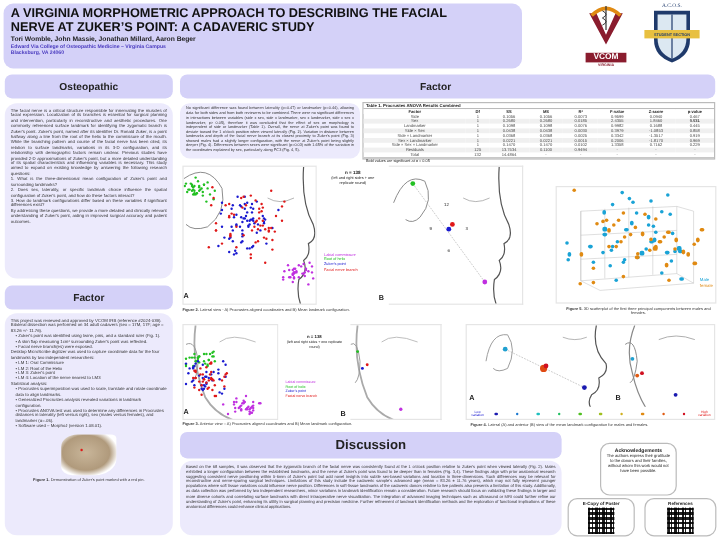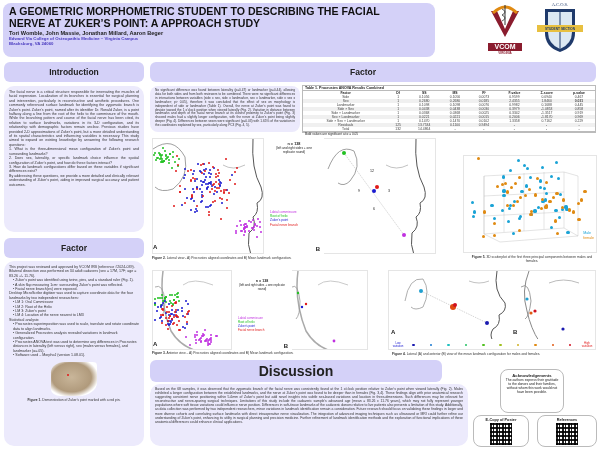--- a/index.html
+++ b/index.html
@@ -20,22 +20,22 @@
 tr:nth-child(even) td{background:#f0f0f0}
 .qr{background:
 repeating-linear-gradient(90deg,#222 0 2px,#fff 2px 3px,#222 3px 4px,#fff 4px 6px),
 repeating-linear-gradient(0deg,#222 0 2px,#fff 2px 4px);background-blend-mode:multiply}
 .dot{position:absolute;width:3px;height:3px;border-radius:50%}
 </style>
 </head>
 <body>
 
 <div class="abs header">
-  <div class="title">A GEOMETRIC MORPHOMETRIC STUDENT TO DESCRIBING THE FACIAL</div>
-  <div class="title">NERVE AT ZUKER’S POINT: A APPROACH STUDY</div>
+  <div class="title">A VIRGINIA MORPHOMETRIC APPROACH TO DESCRIBING THE FACIAL</div>
+  <div class="title">NERVE AT ZUKER’S POINT: A CADAVERIC STUDY</div>
   <div class="authors">Tori Womble, John Massie, Jonathan Millard, Aaron Beger</div>
   <div class="affil">Edward Via College of Osteopathic Medicine – Virginia Campus</div>
   <div class="affil">Blacksburg, VA 24060</div>
 </div>
 
 <div class="abs" style="left:488px;top:3px;width:34px;height:52px;text-align:center">
   <svg width="34" height="36" viewBox="0 0 34 36">
     <path d="M3 8 L17 34 L31 8 L25 8 L17 26 L9 8 Z" fill="#8a1c2e"></path>
     <path d="M5 10 Q17 -2 29 10" fill="none" stroke="#e08a12" stroke-width="3"></path>
     <line x1="17" y1="2" x2="17" y2="22" stroke="#333" stroke-width="1"></line>
@@ -49,21 +49,21 @@
   <div style="font-size:4.5px;color:#1f3a6b;font-family:'Liberation Serif',serif">A.C.O.S.</div>
   <svg width="50" height="46" viewBox="0 0 50 46">
     <path d="M10 2 L40 2 L40 26 Q40 40 25 45 Q10 40 10 26 Z" fill="#1f3a6b"></path>
     <path d="M13 5 L37 5 L37 25 Q37 37 25 42 Q13 37 13 25 Z" fill="#dce8f2"></path>
     <line x1="25" y1="5" x2="25" y2="42" stroke="#1f3a6b" stroke-width="1"></line>
     <rect x="2" y="18" width="46" height="7" fill="#e8c040"></rect>
     <text x="25" y="23" font-size="3.2" fill="#1f3a6b" text-anchor="middle" font-family="Liberation Sans,sans-serif" font-weight="bold">STUDENT SECTION</text>
   </svg>
 </div>
 
-<div class="abs section-head" style="left:4px;top:62px;width:140px;height:20px;font-size:8.5px;line-height:20px">Introduction</div>
+<div class="abs section-head" style="left:4px;top:62px;width:140px;height:20px;font-size:8.5px;line-height:20px">Osteopathic</div>
 <div class="abs panel" style="left:4px;top:86px;width:140px;height:146px;padding:4px 5px">
   <div>The facial nerve is a critical structure responsible for innervating the muscles of facial expression. Localization of its branches is essential for surgical planning and intervention, particularly in reconstructive and aesthetic procedures. One commonly referenced surface landmark for identifying the zygomatic branch is Zuker's point. Zuker's point, named after its identifier Dr. Ronald Zuker, is a point halfway along a line from the root of the helix to the commissure of the mouth. While the branching pattern and course of the facial nerve has been cited, its relation to surface landmarks, variations in its 3-D configuration, and its relationship with demographic factors remain unclear. Previous studies have provided 2-D approximations of Zuker's point, but a more detailed understanding of its spatial characteristics and influencing variables is necessary. This study aimed to expand on existing knowledge by answering the following research questions:</div>
   <div>1. What is the three-dimensional mean configuration of Zuker's point and surrounding landmarks?</div>
   <div>2. Does sex, laterality, or specific landmark choice influence the spatial configuration of Zuker's point, and how do these factors interact?</div>
   <div>3. How do landmark configurations differ based on these variables if significant differences exist?</div>
   <div>By addressing these questions, we provide a more detailed and clinically relevant understanding of Zuker's point, aiding in improved surgical accuracy and patient outcomes.</div>
 </div>
 
 <div class="abs section-head" style="left:4px;top:238px;width:140px;height:20px;font-size:8.5px;line-height:20px">Factor</div>
 <div class="abs panel" style="left:4px;top:261px;width:140px;height:185px;padding:4px 5px;text-align:left">
@@ -772,21 +772,21 @@
         <div style="width: 2.5px; height: 2.5px; border-radius: 50%; background: rgb(208, 176, 32);"></div>
         <div style="width: 2.5px; height: 2.5px; border-radius: 50%; background: rgb(224, 138, 18);"></div>
         <div style="width: 2.5px; height: 2.5px; border-radius: 50%; background: rgb(224, 90, 18);"></div>
         <div style="width: 2.5px; height: 2.5px; border-radius: 50%; background: rgb(208, 16, 32);"></div>
       </div>
     <div style="font-size:2.8px;color:#e01818;width:16px;text-align:center;line-height:3px">High variation</div>
   </div>
 </div>
 <div class="abs cap" style="left:392px;top:352px;width:206px"><b>Figure 4.</b><span> Lateral (A) and anterior (B) view of the mean landmark configuration for males and females.</span></div>
 
-<div class="abs section-head" style="left:150px;top:360px;width:292px;height:22px;font-size:14px;line-height:22px">Discussion</div>
+<div class="abs section-head" style="left:150px;top:360px;width:318px;height:22px;font-size:11px;line-height:22px">Discussion</div>
 <div class="abs panel" style="left:150px;top:384px;width:318px;height:62px;padding:3px 5px;font-size:3.4px;line-height:4.1px">
   <div>Based on the 68 samples, it was observed that the zygomatic branch of the facial nerve was consistently found at the 1 o'clock position relative to Zuker's point when viewed laterally (Fig. 2). Males exhibited a longer configuration between the established landmarks, and the nerve at Zuker's point was found to be deeper than in females (Fig. 3,4). These findings align with prior anatomical research suggesting consistent nerve positioning within 5-6mm of Zuker's point but add novel insights into subtle sex-based variations and location in three-dimensions. Such differences may be relevant for reconstructive and nerve-sparing surgical techniques. Limitations of this study include the cadaveric sample's advanced age (mean = 83.26 ± 11.76 years), which may not fully represent younger populations where soft tissue variations could influence nerve position. Differences in soft-tissue landmarks of the cadaveric donors relative to live patients also presents a limitation of this study. Additionally, as data collection was performed by two independent researchers, minor variations in landmark identification remain a consideration. Future research should focus on validating these findings in larger and more diverse cohorts and correlating surface landmarks with direct intraoperative nerve visualization. The integration of advanced imaging techniques such as ultrasound or MRI could further refine our understanding of Zuker's point, enhancing its utility in surgical planning and precision medicine. Further refinement of landmark identification methods and the exploration of functional implications of these anatomical differences could enhance clinical applications.</div>
 </div>
 
 <div class="abs" style="left:500px;top:369px;width:64px;height:44px;border:1px solid #bbb;border-radius:8px;text-align:center;padding:3px 4px">
   <div style="font-size:4.2px;font-weight:bold">Acknowledgements</div>
   <div style="font-size:3.4px;line-height:4.1px">The authors express their gratitude to the donors and their families, without whom this work would not have been possible.</div>
 </div>
 
 <div class="abs" style="left:473px;top:415px;width:56px;height:32px;border:1px solid #bbb;border-radius:8px;text-align:center;padding-top:2px">

